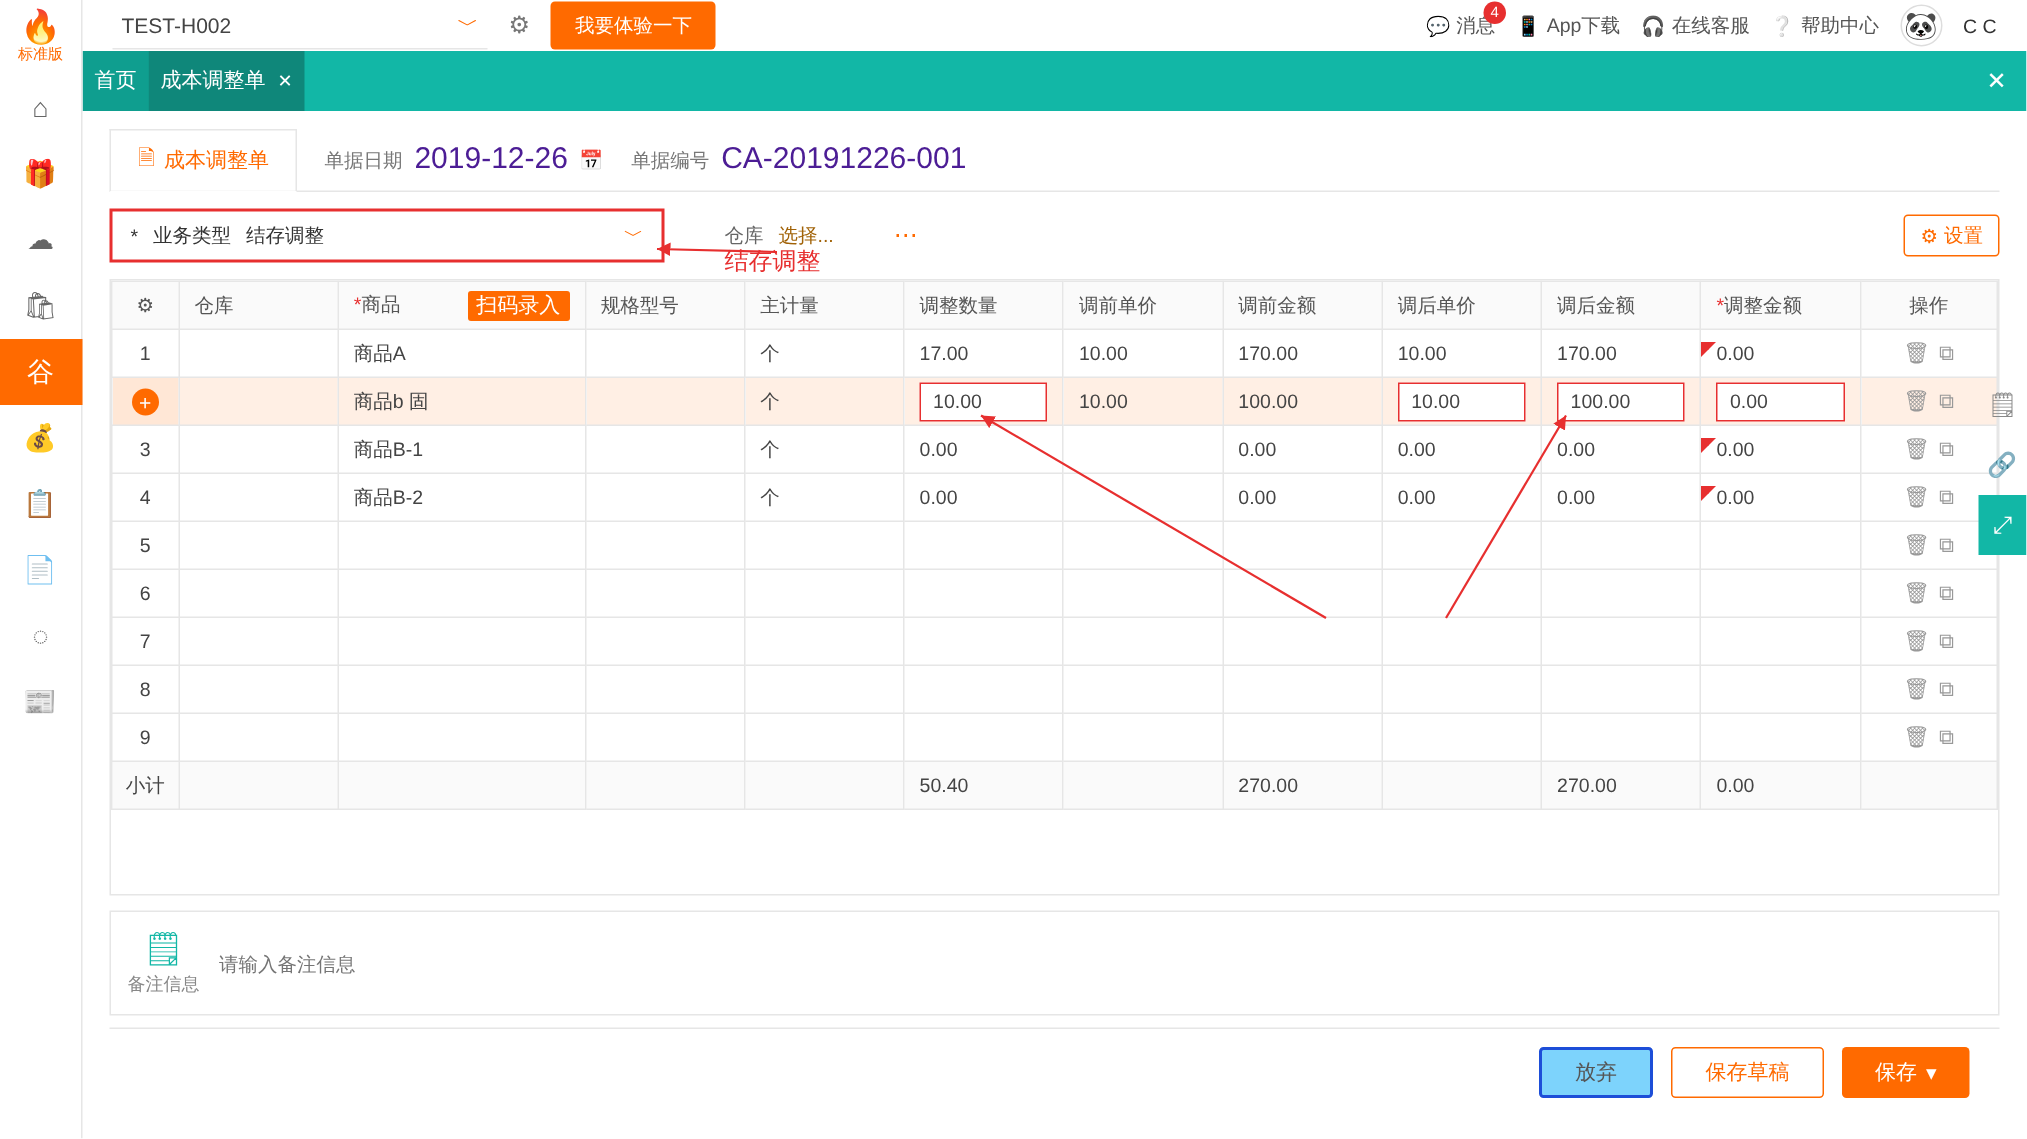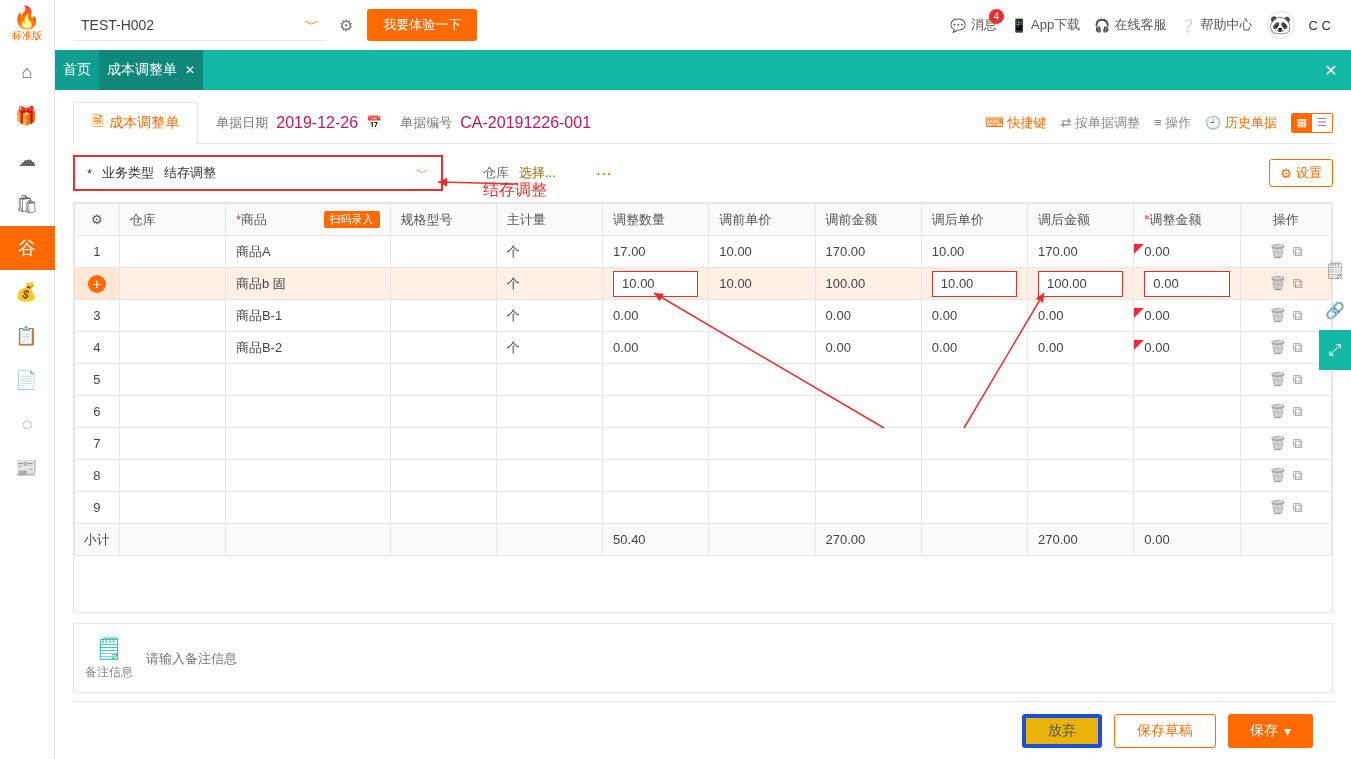--- a/index.html
+++ b/index.html
@@ -21,21 +21,21 @@
 .logo .flame{font-size:22px;line-height:1}
 .side-ic{width:55px;height:44px;display:flex;align-items:center;justify-content:center;color:#666;font-size:18px;cursor:pointer}
 .side-ic.active{background:var(--orange);color:#fff}
 
 .right-gutter{position:absolute;right:0;top:50px;width:32px;display:flex;flex-direction:column;gap:0}
 .right-gutter div{width:32px;height:40px;display:flex;align-items:center;justify-content:center;font-size:16px;color:#888}
 .right-gutter .teal{background:var(--teal);color:#fff}
 
 .main{flex:1;display:flex;flex-direction:column}
 
-.topbar{height:50px;display:flex;align-items:center;padding:0 20px;gap:14px}
+.topbar{height:34px;display:flex;align-items:center;padding:0 20px;gap:14px}
 .org-select{width:250px;height:32px;border:none;border-bottom:1px solid var(--border);display:flex;align-items:center;justify-content:space-between;padding:0 6px;color:#444;font-size:14px}
 .org-select .chev{color:var(--orange)}
 .gear{font-size:16px;color:#777}
 .try-btn{background:var(--orange);color:#fff;border:none;height:32px;padding:0 16px;border-radius:3px;font-size:13px}
 .top-spacer{flex:1}
 .top-link{color:#555;display:flex;align-items:center;gap:4px;font-size:13px}
 .badge-wrap{position:relative}
 .badge{position:absolute;top:-7px;right:-7px;background:var(--red);color:#fff;border-radius:50%;font-size:10px;width:15px;height:15px;display:flex;align-items:center;justify-content:center}
 .avatar{width:28px;height:28px;border-radius:50%;background:#fff;border:1px solid #ddd;display:flex;align-items:center;justify-content:center;font-size:18px}
 
@@ -44,21 +44,21 @@
 .tab.home{background:#0f9e8f}
 .tab.active{background:#0f877a}
 .tab .x{font-size:12px}
 .tab-close{margin-left:auto;width:40px;display:flex;align-items:center;justify-content:center;font-size:16px}
 
 .docwrap{padding:12px 18px 0 18px;display:flex;flex-direction:column;height:calc(100% - 90px);position:relative}
 .doc-hd{display:flex;align-items:center;border-bottom:1px solid var(--border);height:42px;gap:18px;position:relative}
 .doc-tab{border:1px solid var(--border);border-bottom:1px solid #fff;height:42px;padding:0 18px;display:flex;align-items:center;gap:6px;margin-bottom:-1px;color:var(--orange);font-size:14px}
 .doc-tab .ico{color:var(--orange)}
 .hd-pair{display:flex;align-items:center;gap:8px;color:#777;font-size:13px}
-.hd-pair .val{color:#be185d;font-size:16px}
+.hd-pair .val{color:#4c1d95;font-size:20px}
 .hd-links{margin-left:auto;display:flex;align-items:center;gap:14px;color:#888;font-size:13px}
 .hd-links .or{color:var(--orange)}
 .viewsw{display:flex;border:1px solid var(--orange);border-radius:2px;overflow:hidden}
 .viewsw span{width:20px;height:18px;display:flex;align-items:center;justify-content:center;font-size:11px}
 .viewsw .on{background:var(--orange);color:#fff}
 
 .formrow{display:flex;align-items:center;height:58px;gap:40px;position:relative}
 .field{display:flex;align-items:center;gap:10px}
 .field .lbl{color:#666}
 .biz-box{border:2px solid var(--red);width:370px;height:36px;display:flex;align-items:center;padding:0 12px;gap:10px;position:relative}
@@ -76,38 +76,38 @@
 .c-prod{width:155px}
 .c-spec{width:100px}
 .c-unit{width:100px}
 .c-qty{width:100px}
 .c-preprice{width:100px}
 .c-preamt{width:100px}
 .c-postprice{width:100px}
 .c-postamt{width:100px}
 .c-adjamt{width:100px}
 .c-op{width:86px;text-align:center}
-.scan-btn{background:var(--orange);color:#fff;font-size:11px;padding:1px 6px;border-radius:2px;float:right}
+.scan-btn{background:var(--orange);color:#fff;font-size:14px;padding:1px 6px;border-radius:2px;float:right}
 tr.sel td{background:var(--row-sel2)}
 tr.sel td.c-idx{background:var(--row-sel)}
 .plus{display:inline-flex;width:18px;height:18px;border-radius:50%;background:var(--orange);color:#fff;align-items:center;justify-content:center;font-size:14px}
 .cell-input{border:1.5px solid var(--red);height:26px;display:flex;align-items:center;padding:0 8px;background:#fff}
 .tri{position:relative}
 .tri::before{content:"";position:absolute;left:-10px;top:0;border:5px solid transparent;border-top-color:var(--red);border-left-color:var(--red)}
 .op-ic{color:#999;font-size:14px;margin:0 3px;cursor:pointer}
 tfoot td{background:#fafafa;font-weight:normal}
 
 .remark{margin-top:10px;border:1px solid var(--border);height:70px;display:flex;align-items:center}
 .remark-l{width:70px;display:flex;flex-direction:column;align-items:center;color:#888;font-size:12px;gap:2px}
 .remark-l .ic{color:var(--teal);font-size:22px}
 .remark input{border:none;outline:none;flex:1;font-size:13px;color:#888}
 
 .footer{height:58px;border-top:1px solid var(--border);display:flex;align-items:center;justify-content:flex-end;gap:12px;padding:0 20px;margin-top:8px}
 .btn{height:34px;padding:0 22px;border-radius:3px;font-size:14px;display:flex;align-items:center;gap:6px}
-.btn.plain{border:4px solid #1d4ed8;background:#eab308;color:#555}
+.btn.plain{border:2px solid #1d4ed8;background:#7dd3fc;color:#555}
 .btn.line{border:1px solid var(--orange);background:#fff;color:var(--orange)}
 .btn.fill{background:var(--orange);color:#fff;border:none}
 
 .anno{position:absolute;color:var(--red);font-size:16px;pointer-events:none;z-index:5}
 svg.arrow{position:absolute;pointer-events:none;z-index:4}
 </style>
 </head>
 <body>
 
 <div class="app">
@@ -162,30 +162,20 @@
           </div>
         <div class="hd-pair">
             <span>单据日期</span>
             <span class="val">2019-12-26</span>
             <span style="color:var(--orange)">📅</span>
           </div>
         <div class="hd-pair">
             <span>单据编号</span>
             <span class="val">CA-20191226-001</span>
           </div>
-        <div class="hd-links">
-          <span class="or">⌨ <span>快捷键</span></span>
-          <span>⇄ <span>按单据调整</span></span>
-          <span>≡ <span>操作</span></span>
-          <span class="or">🕘 <span>历史单据</span></span>
-          <span class="viewsw">
-              <span class="on">▦</span>
-              <span>☰</span>
-            </span>
-        </div>
       </div>
 
       <div class="formrow">
         <div class="biz-box">
           <span class="req">*</span>
             <span class="lbl">业务类型</span>
           <span>结存调整</span>
           <span class="chev">﹀</span>
         </div>
         <div class="field">

